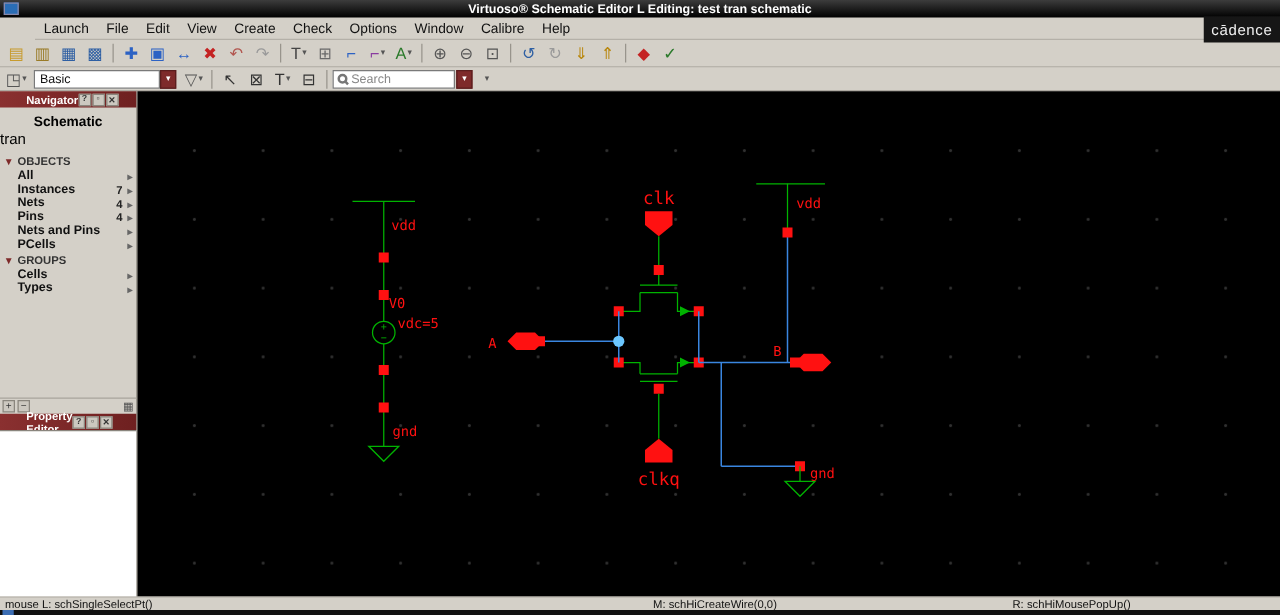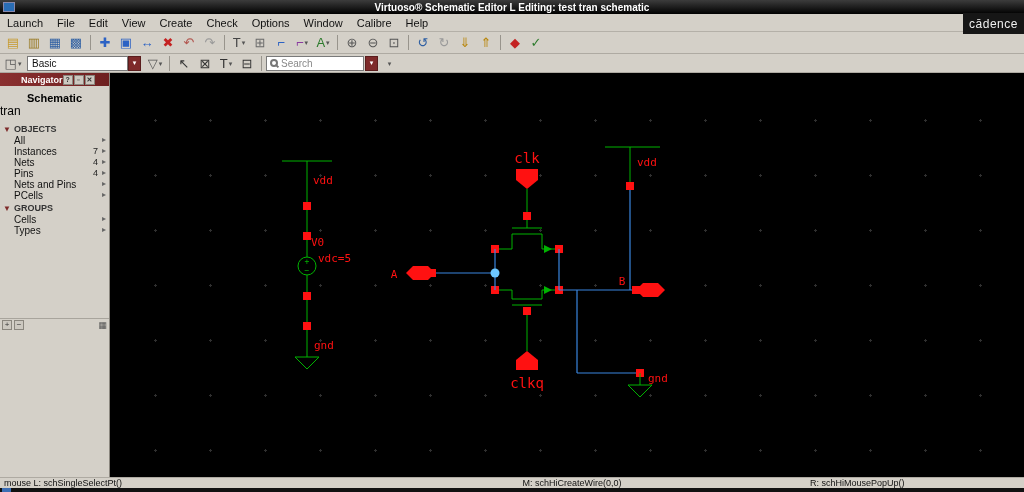--- a/index.html
+++ b/index.html
@@ -2,21 +2,21 @@
 <html style="--wire_green: #00b300; --wire_blue: #3a86e0; --pin_red: #ff1111; --node_dot: #6cc7ff;"><head>
 <meta charset="utf-8">
 <style>
   *{box-sizing:border-box;margin:0;padding:0;}
   :root{--wire_green:#00b300;--wire_blue:#3a86e0;--pin_red:#ff1111;--node_dot:#6cc7ff;}
   body{width:1024px;height:492px;overflow:hidden;font-family:"Liberation Sans",sans-serif;background:#d4d0c8;position:relative;}
 
   .titlebar{height:14px;background:linear-gradient(#3c3c3c,#000);color:#fff;font-size:10px;font-weight:bold;display:flex;align-items:center;justify-content:center;position:relative;}
   .app-icon{position:absolute;left:3px;top:2px;width:12px;height:10px;background:#2a6db5;border:1px solid #88a;}
 
-  .menubar{height:18px;display:flex;align-items:center;background:#d4d0c8;border-bottom:1px solid #b4b0a8;font-size:11px;}
+  .menubar{height:18px;display:flex;align-items:center;background:#d4d0c8;border-bottom:1px solid #b4b0a8;font-size:11px;margin-left:28px;}
   .menu-items{display:flex;align-items:center;}
   .menu-item{padding:0 7px;color:#111;}
   .cadence-logo{position:absolute;right:0;top:13px;width:61px;height:21px;background:#161616;color:#f0f0f0;display:flex;align-items:center;justify-content:center;font-size:12px;letter-spacing:.5px;z-index:6;}
 
   .toolbar{display:flex;align-items:center;background:#d4d0c8;border-bottom:1px solid #aeaaa2;padding:0 3px;gap:1px;}
   .tb1{height:22px;}
   .tb2{height:19px;}
   .igroup{display:flex;align-items:center;gap:1px;}
   .ticon{min-width:20px;height:18px;display:flex;align-items:center;justify-content:center;font-size:13px;line-height:1;cursor:default;}
   .ticon .caret{font-size:7px;color:#555;margin-left:1px;}
@@ -32,21 +32,21 @@
   .sidebar{width:110px;background:#d4d0c8;border-right:1px solid #8a867e;display:flex;flex-direction:column;}
   .panel-header{height:13px;background:linear-gradient(90deg,#8a3030,#6e2020);color:#fff;font-size:9px;font-weight:bold;display:flex;align-items:center;padding:0 21px;flex:0 0 auto;}
   .ph-btns{margin-left:auto;display:flex;gap:1px;}
   .ph-btn{width:10px;height:10px;background:#ccc8c0;border:1px solid #8a867e;font-size:7px;display:flex;align-items:center;justify-content:center;color:#333;}
   .navigator{height:258px;display:flex;flex-direction:column;}
   .nav-body{flex:1;overflow:hidden;}
   .nav-cell{text-align:center;font-weight:bold;font-size:11px;margin-top:6px;}
   .nav-view{text-align:left;font-size:12px;margin-bottom:4px;}
   .nav-sec-header{display:flex;align-items:center;gap:3px;padding:2px 2px 1px 3px;font-size:9px;font-weight:bold;color:#333;}
   .tri{color:#7e2a2a;font-size:8px;}
-  .nav-item{display:flex;align-items:flex-start;padding:0 3px 0 14px;height:11px;font-size:10px;color:#111;}
+  .nav-item{display:flex;align-items:flex-end;padding:0 3px 0 14px;height:11px;font-size:10px;color:#111;font-weight:bold;}
   .nav-count{margin-left:auto;font-size:9px;color:#222;}
   .nav-arrow{color:#666;font-size:8px;margin-left:4px;}
   .nav-footer{height:13px;border-top:1px solid #a8a49c;display:flex;align-items:center;padding:0 2px;gap:2px;flex:0 0 auto;}
   .nf-btn{width:10px;height:10px;border:1px solid #8a867e;background:#ccc8c0;font-size:8px;line-height:8px;text-align:center;color:#333;}
   .nf-grid{margin-left:auto;color:#555;font-size:9px;}
   .property-editor{flex:1;display:flex;flex-direction:column;}
   .pe-body{flex:1;background:#fff;border-top:1px solid #8a867e;}
 
   .canvas{flex:1;position:relative;background:#000;background-image:radial-gradient(circle,#303030 1px,transparent 1.3px);background-size:55px 55px;background-position:18px 20px;}
   .canvas svg{position:absolute;inset:0;}
@@ -286,20 +286,31 @@
               <span class="nav-count"></span>
               <span class="nav-arrow">▸</span>
             </div>
           </div>
       </div>
       <div class="nav-footer">
         <span class="nf-btn">+</span>
         <span class="nf-btn">−</span>
         <span class="nf-grid">▦</span>
       </div>
+    </div>
+    <div class="property-editor">
+      <div class="panel-header">
+        <span>Property Editor</span>
+        <span class="ph-btns">
+          <span class="ph-btn">?</span>
+          <span class="ph-btn">▫</span>
+          <span class="ph-btn">✕</span>
+        </span>
+      </div>
+      <div class="pe-body"></div>
     </div>
   </div>
 
   <div class="canvas">
     <svg viewBox="0 0 914 404" width="100%" height="100%">
 
       <g>
         <line class="gw" x1="172" y1="88" x2="222" y2="88"></line>
         <line class="gw" x1="197" y1="88" x2="197" y2="284"></line>
         <text class="lbl" x="203" y="111">vdd</text>

